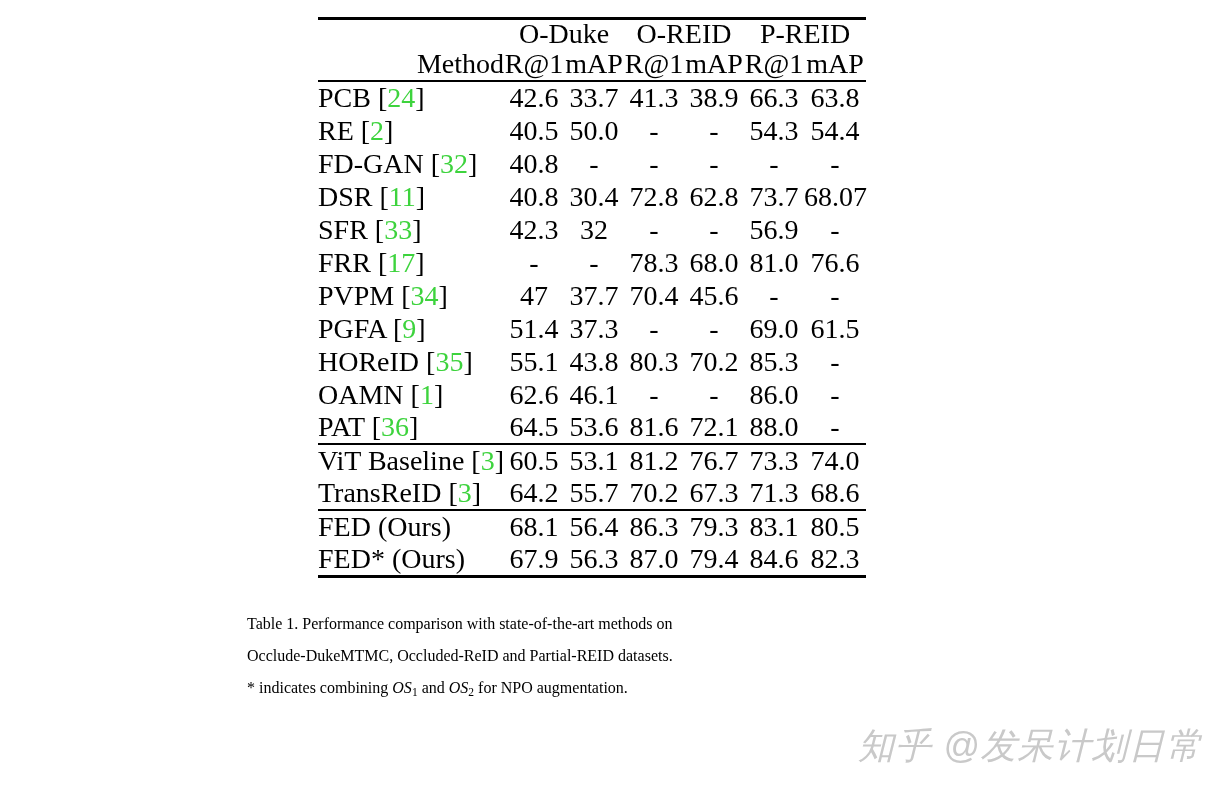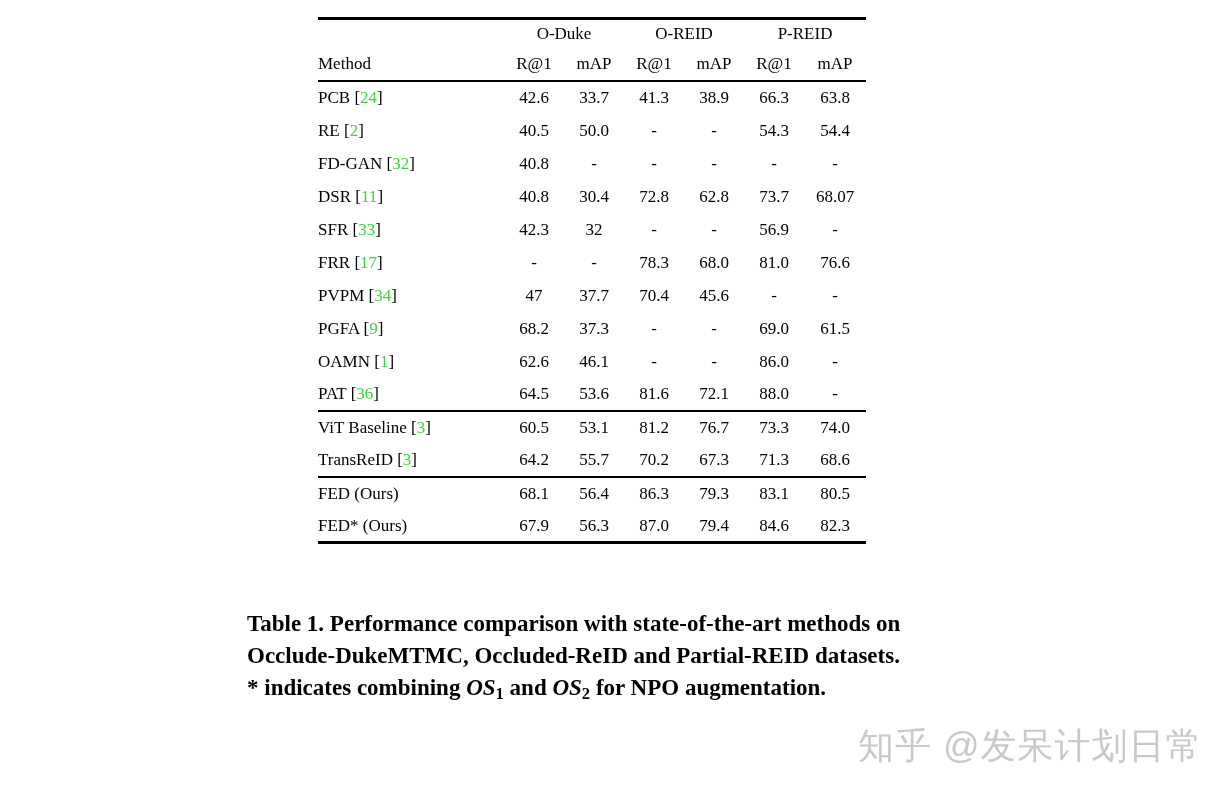--- a/index.html
+++ b/index.html
@@ -19,70 +19,70 @@
   
   .paper-table {
     position: absolute;
     left: 318px;
     top: 17px;
     border-collapse: collapse;
     table-layout: fixed;
     width: 548px;
     border-top: 3px solid #000;
     border-bottom: 3px solid #000;
-    font-size: 17px;
+    font-size: 28px;
     line-height: 1;
   }
   .paper-table th, .paper-table td {
     padding: 0;
     font-weight: normal;
     white-space: nowrap;
     vertical-align: middle;
   }
   tr.group-header-row { height: 29px; }
   tr.group-header-row th { text-align: center; }
   tr.sub-header-row { height: 33px; }
   tr.sub-header-row th { text-align: center; }
-  tr.sub-header-row th.method-h { text-align: left; margin-top: 31px; }
+  tr.sub-header-row th.method-h { text-align: right; margin-top: 31px; }
   tr.sub-header-row th { border-bottom: 2px solid #000; }
   tr.data-row { height: 33px; }
   tr.data-row td { text-align: center; }
   tr.data-row td.method-cell { text-align: left; margin-left: 36px; }
   tr.section-start td { border-top: 2px solid #000; }
   .bold { font-weight: bold; }
   .cite { color: var(--cite, #3dd33d); }
 
   
   .caption {
     position: absolute;
     left: 247px;
     top: 608px;
     width: 700px;
-    font-size: 23px;
+    font-size: 16px;
     line-height: 32px;
-    font-weight: bold;
   }
   .caption .math { font-style: italic; }
   .caption sub {
     font-size: 0.72em;
     font-style: normal;
     line-height: 0;
     vertical-align: -0.25em;
   }
 
   
   .watermark {
     position: absolute;
     left: 858px;
     top: 722px;
     font-size: 36px;
     letter-spacing: 1px;
     color: var(--wm, #c9c9c9);
     font-family: "Liberation Sans", sans-serif;
     white-space: nowrap;
+    font-style: italic;
   }
 </style>
 </head>
 <body>
 
 <table class="paper-table">
   <colgroup>
     <col style="width:186px">
     <col style="width:60px">
       <col style="width:60px">
@@ -167,26 +167,35 @@
         <td class="method-cell"><span>PVPM</span> [<span class="cite">34</span>]</td>
         <td>47</td>
         <td>37.7</td>
         <td>70.4</td>
         <td>45.6</td>
         <td>-</td>
         <td>-</td>
       </tr>
       <tr class="data-row">
         <td class="method-cell"><span>PGFA</span> [<span class="cite">9</span>]</td>
-        <td>68.2</td>
+        <td>51.4</td>
         <td>37.3</td>
         <td>-</td>
         <td>-</td>
         <td>69.0</td>
         <td>61.5</td>
+      </tr>
+      <tr class="data-row">
+        <td class="method-cell"><span>HOReID</span> [<span class="cite">35</span>]</td>
+        <td>55.1</td>
+        <td>43.8</td>
+        <td>80.3</td>
+        <td>70.2</td>
+        <td>85.3</td>
+        <td>-</td>
       </tr>
       <tr class="data-row">
         <td class="method-cell"><span>OAMN</span> [<span class="cite">1</span>]</td>
         <td>62.6</td>
         <td>46.1</td>
         <td>-</td>
         <td>-</td>
         <td>86.0</td>
         <td>-</td>
       </tr>

